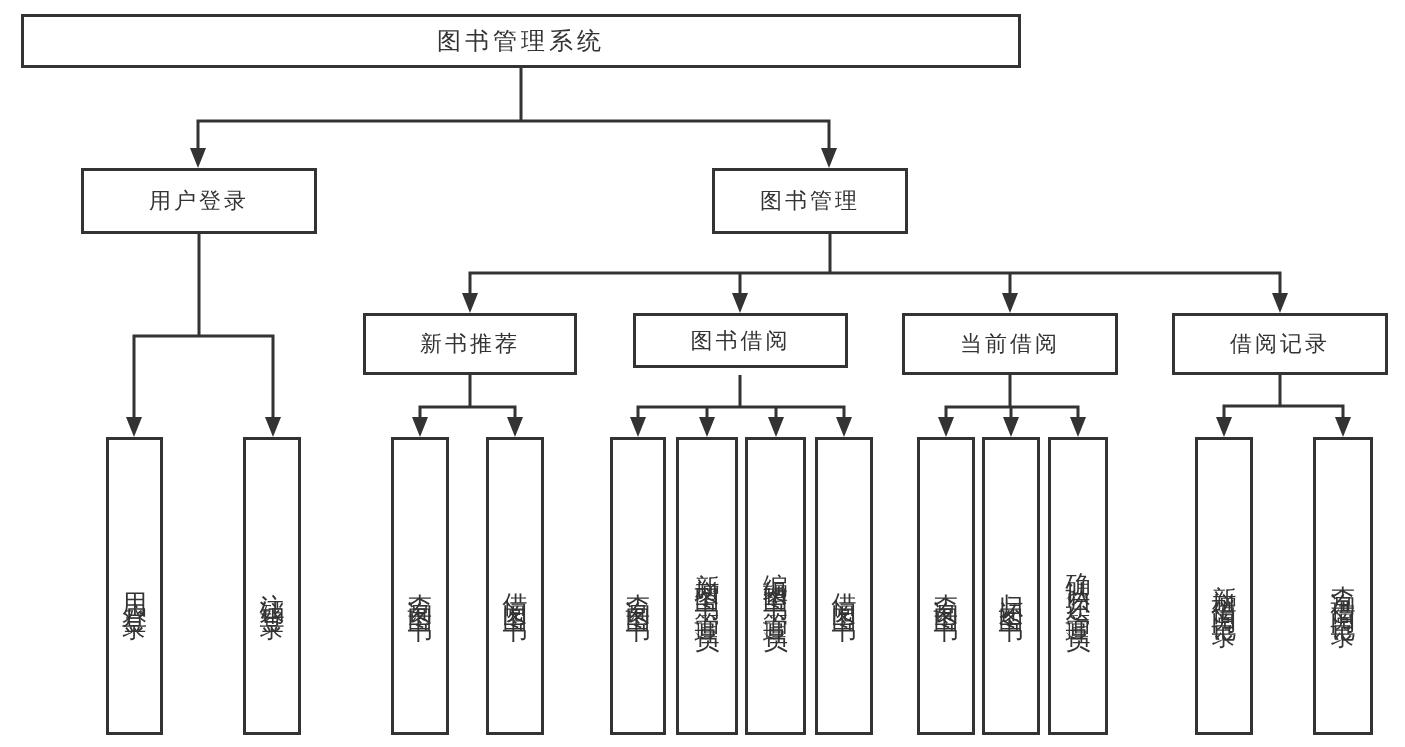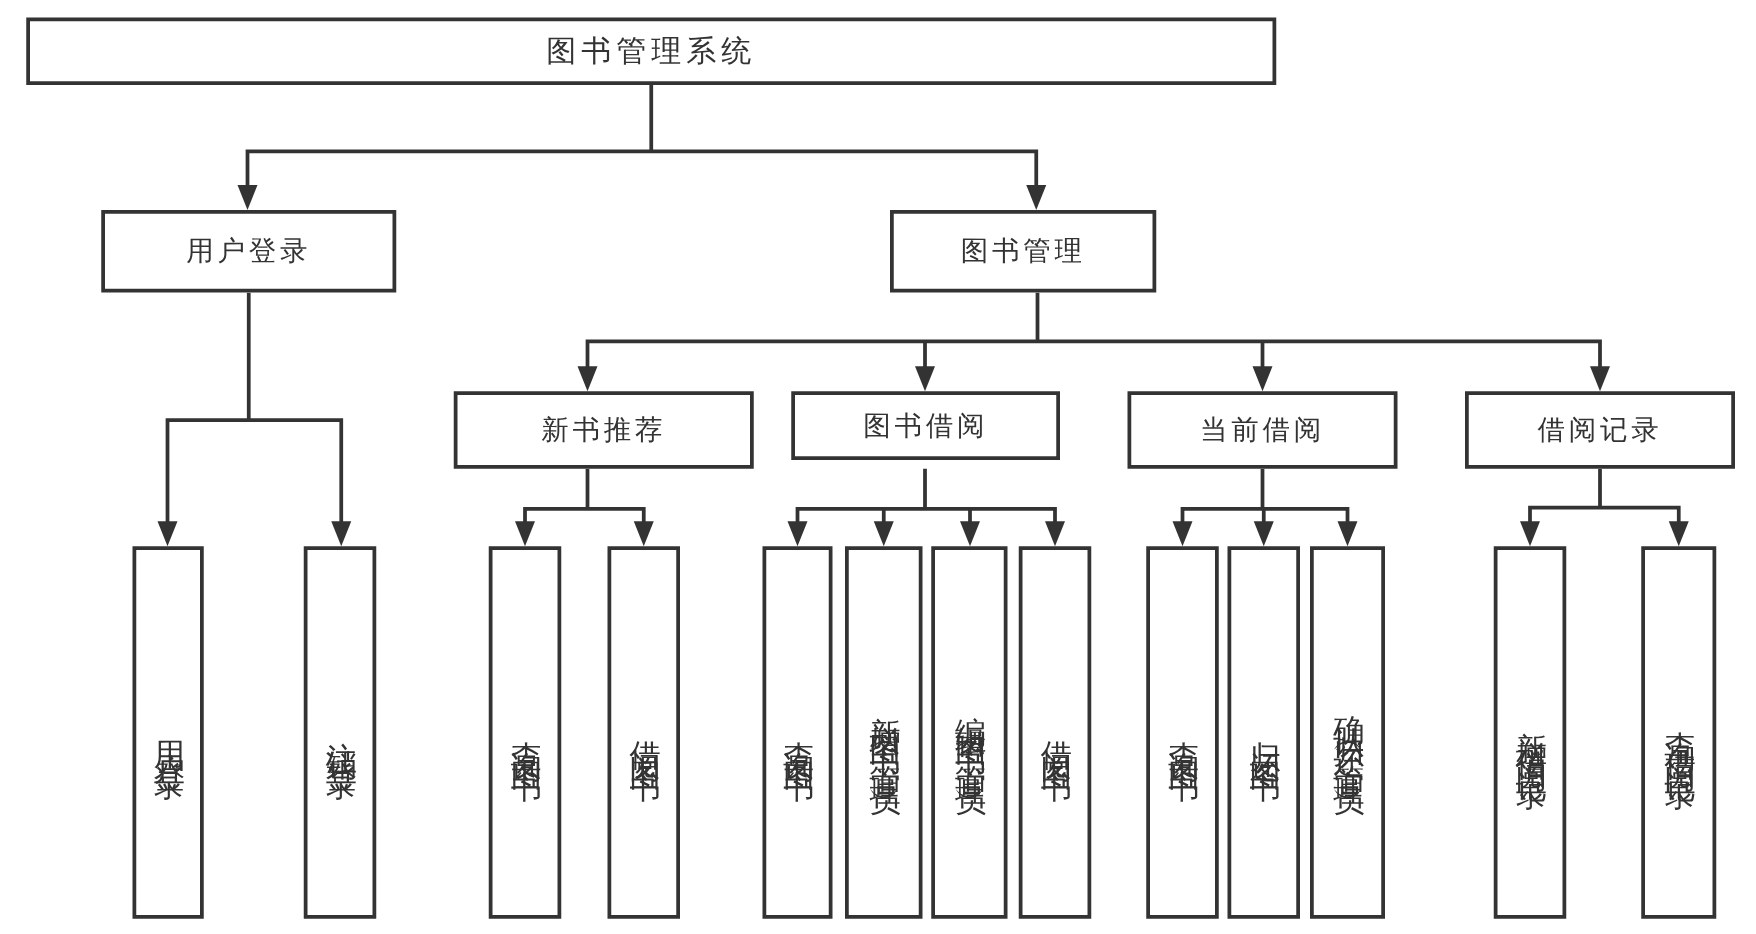--- a/index.html
+++ b/index.html
@@ -85,25 +85,25 @@
     </g>
   </svg>
 
   <div class="box" style="left:21px;top:14px;width:1000px;height:54px;">
     <span class="h-label">图书管理系统</span>
   </div>
 
   <div class="box lvl2" style="left:81px;top:168px;width:236px;height:66px;">
     <span class="h-label">用户登录</span>
   </div>
-  <div class="box lvl2" style="left:712px;top:168px;width:213px;height:66px;text-align:center;">
+  <div class="box lvl2" style="left:712px;top:168px;width:196px;height:66px;text-align:center;">
     <span class="h-label">图书管理</span>
   </div>
 
-  <div class="box lvl3" style="left:363px;top:313px;width:240px;height:62px;">
+  <div class="box lvl3" style="left:363px;top:313px;width:214px;height:62px;">
     <span class="h-label">新书推荐</span>
   </div>
   <div class="box lvl3" style="left:633px;top:313px;width:215px;height:55px;">
     <span class="h-label">图书借阅</span>
   </div>
   <div class="box lvl3" style="left:902px;top:313px;width:216px;height:62px;align-items:center;">
     <span class="h-label">当前借阅</span>
   </div>
   <div class="box lvl3" style="left:1172px;top:313px;width:216px;height:62px;">
     <span class="h-label">借阅记录</span>

